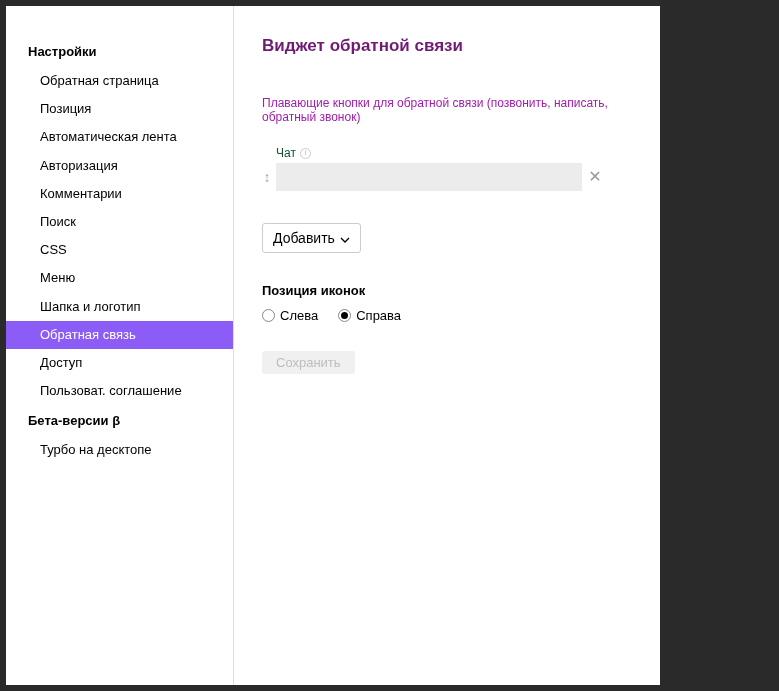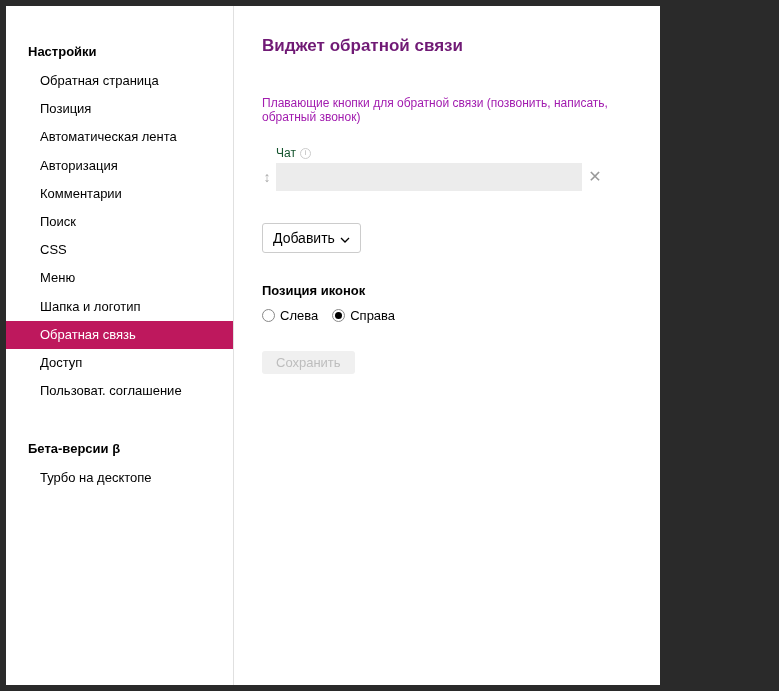--- a/index.html
+++ b/index.html
@@ -33,21 +33,21 @@
       color: #000;
     }
     .sidebar-item {
       padding: 5px 18px 5px 34px;
       font-size: 13px;
       color: #000;
       cursor: pointer;
       line-height: 1.4;
     }
     .sidebar-item.active {
-      background: #be185d;
+      background: #8b5cf6;
       color: #fff;
     }
     .content {
       flex: 1;
       padding: 30px 28px;
     }
     .page-title {
       font-size: 17px;
       font-weight: bold;
       color: #701a75;
@@ -134,21 +134,21 @@
       margin-left: 3px;
     }
     .section-title {
       font-size: 13px;
       font-weight: bold;
       margin-bottom: 10px;
     }
     .radio-row {
       display: flex;
       align-items: center;
-      gap: 14px;
+      gap: 20px;
       margin-bottom: 28px;
     }
     .radio-option {
       display: inline-flex;
       align-items: center;
       gap: 5px;
       cursor: pointer;
     }
     .radio-outer {
       width: 13px;
@@ -195,21 +195,21 @@
         <div class="sidebar-item">Авторизация</div>
         <div class="sidebar-item">Комментарии</div>
         <div class="sidebar-item">Поиск</div>
         <div class="sidebar-item">CSS</div>
         <div class="sidebar-item">Меню</div>
         <div class="sidebar-item">Шапка и логотип</div>
         <div class="sidebar-item active">Обратная связь</div>
         <div class="sidebar-item">Доступ</div>
         <div class="sidebar-item">Пользоват. соглашение</div>
       </div>
-    <div class="sidebar-group-title" style="margin-top:28px;">Бета-версии β</div>
+    <div class="sidebar-group-title" style="margin-top:0;">Бета-версии β</div>
     <div id="sidebar-group2-items">
         <div class="sidebar-item">Турбо на десктопе</div>
       </div>
   </div>
 
   <div class="content">
     <div class="page-title">Виджет обратной связи</div>
     <div class="page-subtitle">Плавающие кнопки для обратной связи (позвонить, написать, обратный звонок)</div>
 
     <div class="field-label-row">

